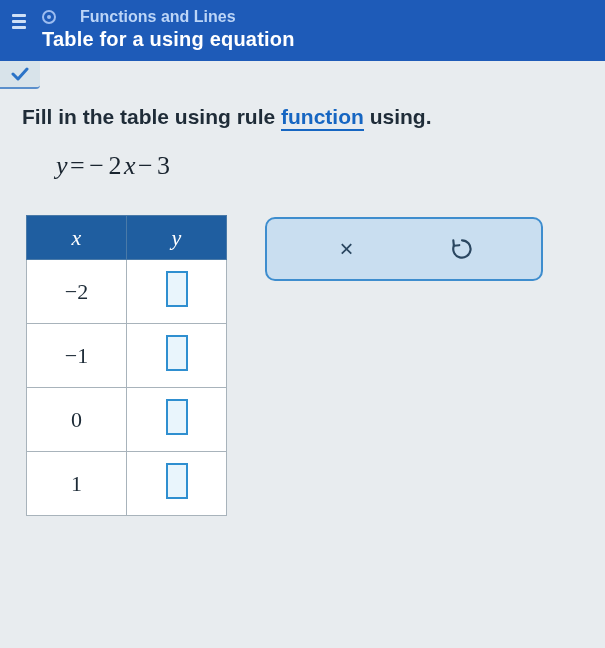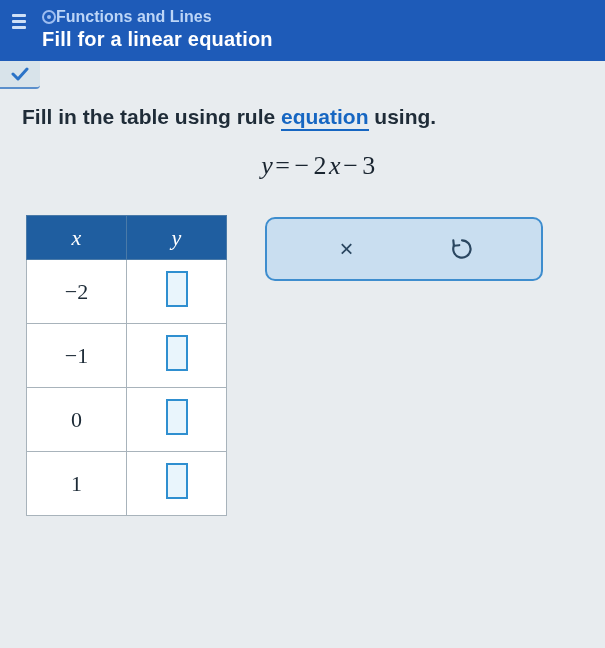--- a/index.html
+++ b/index.html
@@ -25,21 +25,21 @@
       flex-shrink: 0;
     }
     .hamburger div {
       height: 3px;
       background: #cfe0f6;
       margin-bottom: 3px;
       border-radius: 1px;
       width: 14px;
     }
     .header-content { flex: 1; }
-    .category-row { display: flex; align-items: center; gap: 0; margin-bottom: 2px;}
+    .category-row { display: flex; align-items: center; gap: 24px; margin-bottom: 2px;}
     .target-icon {
       width: 14px; height: 14px;
       border-radius: 50%;
       border: 2px solid #9dbdf0;
       position: relative;
       display: inline-block;
     }
     .target-icon::after {
       content: "";
       position: absolute;
@@ -85,21 +85,20 @@
       padding-bottom: 1px;
     }
     .equation {
       font-family: "Times New Roman", serif;
       font-style: italic;
       font-size: 26px;
       color: #1a2530;
       margin-left: 34px;
       margin-bottom: 34px;
       letter-spacing: 0.5px;
-      text-align: center;
     }
     .eq-op { font-style: normal; margin: 0 2px; }
     .row-area {
       display: flex;
       align-items: flex-start;
       gap: 38px;
     }
     .data-table {
       border-collapse: collapse;
       background: #fff;
@@ -165,34 +164,34 @@
   <div class="hamburger">
     <div></div>
       <div></div>
       <div></div>
   </div>
   <div class="header-content">
     <div class="category-row">
       <span class="target-icon"></span>
       <span class="category-text">Functions and Lines</span>
     </div>
-    <div class="title-text">Fill for a linear equation</div>
+    <div class="title-text">Table for a using equation</div>
   </div>
 </div>
 
 <div class="checkmark-tab">
   <svg width="18" height="14" viewBox="0 0 18 14">
     <path d="M2 7 L7 12 L16 2" stroke="#2b73c7" stroke-width="3" fill="none" stroke-linecap="round" stroke-linejoin="round"></path>
   </svg>
 </div>
 
 <div class="content">
 
   <div class="instruction">
-    <span>Fill in the table using rule </span><span class="link-word">equation</span><span> using.</span>
+    <span>Fill in the table using rule </span><span class="link-word">function</span><span> using.</span>
   </div>
 
   <div class="equation">
     <span>y</span><span class="eq-op">=</span><span class="eq-op neg">−</span><span class="eq-op" style="font-style:normal">2</span><span>x</span><span class="eq-op">−</span><span class="eq-op" style="font-style:normal">3</span>
   </div>
 
   <div class="row-area">
     <table class="data-table">
       <thead>
         <tr>

